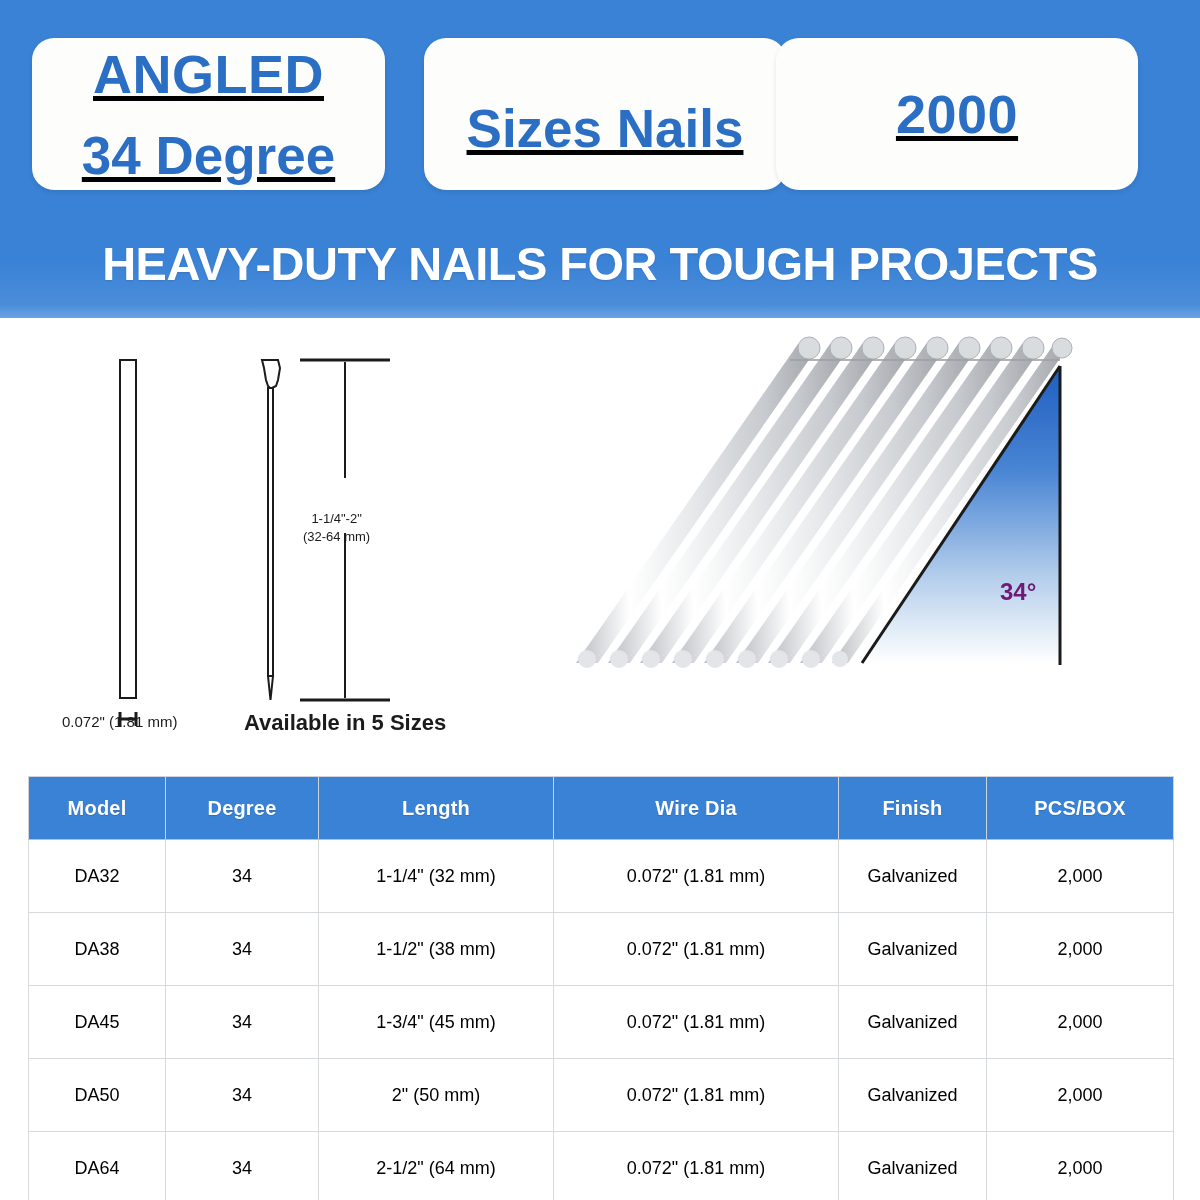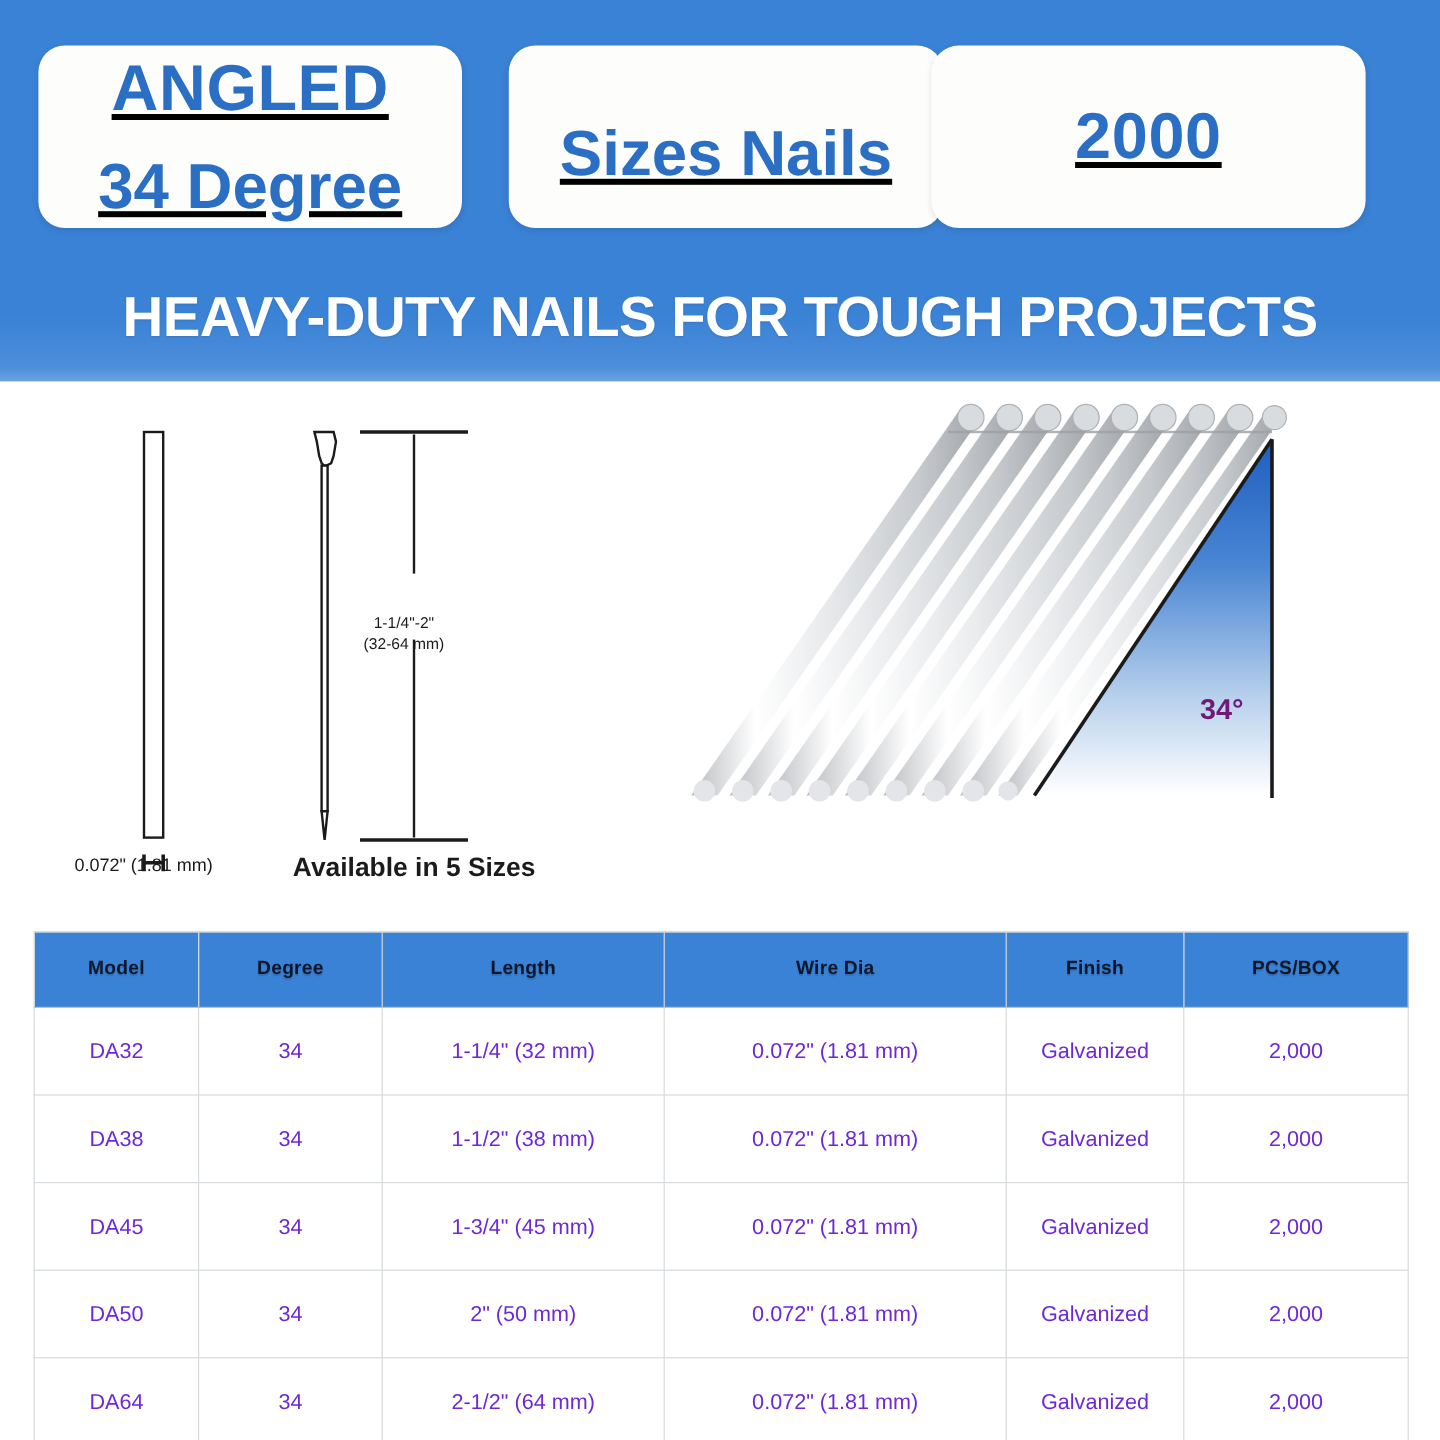--- a/index.html
+++ b/index.html
@@ -129,32 +129,32 @@
   .spec-table {
     position: absolute;
     left: 28px;
     top: 776px;
     width: 1145px;
     border-collapse: collapse;
     table-layout: fixed;
   }
   .spec-table th {
     background: #3a82d6;
-    color: #0f172a;
-    font-size: 16px;
+    color: #ffffff;
+    font-size: 20px;
     font-weight: bold;
     height: 60px;
     border: 1px solid #cfd4d8;
     border-bottom: 1px solid #b9c0c6;
     text-shadow: 0 1px 1px rgba(0,0,0,0.15);
     letter-spacing: 0.2px;
   }
   .spec-table td {
     font-size: 18px;
-    color: #6d28d9;
+    color: #000000;
     height: 70px;
     text-align: center;
     border: 1px solid #d6dadd;
     background: #ffffff;
   }
   .col-model  { width: 137px; }
   .col-degree { width: 153px; }
   .col-length { width: 235px; }
   .col-wire   { width: 285px; }
   .col-finish { width: 148px; }

